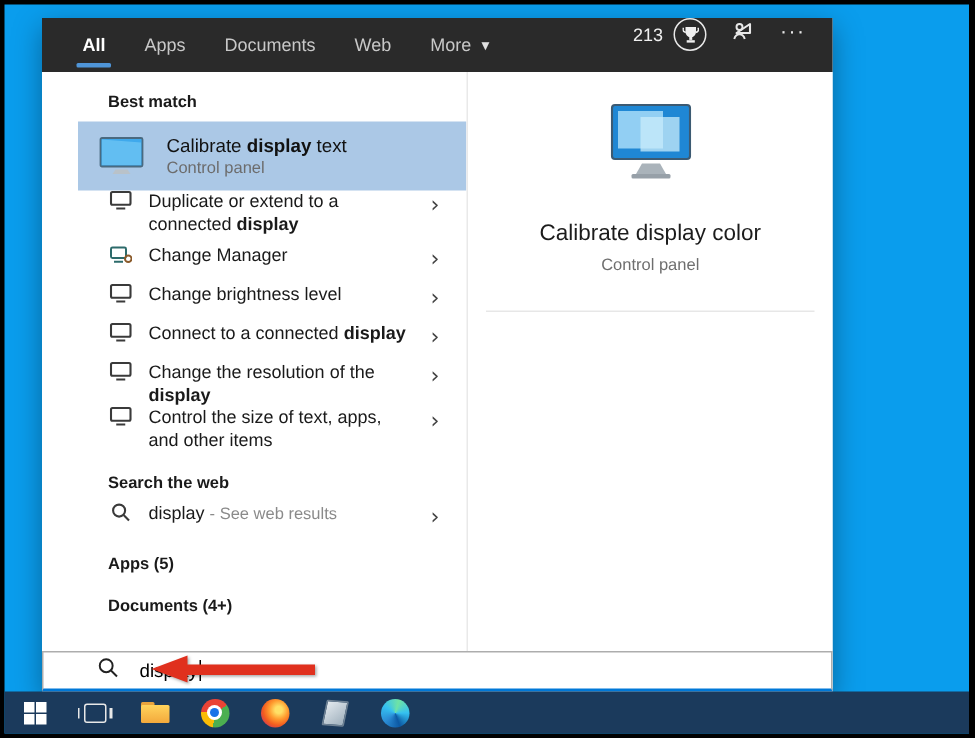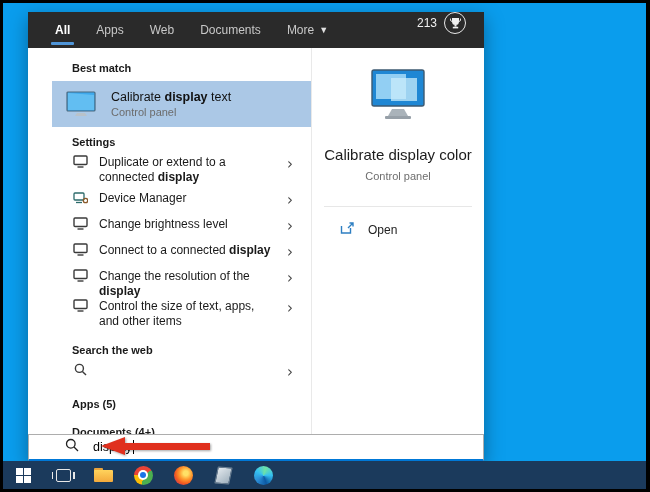--- a/index.html
+++ b/index.html
@@ -1,31 +1,31 @@
 <!DOCTYPE html>
 <html><head>
 <meta charset="utf-8">
 <style>
   * { margin:0; padding:0; box-sizing:border-box; }
   body { font-family:"Liberation Sans", sans-serif; }
   .stage { position:relative; width:650px; height:492px; background:#000; overflow:hidden; }
   .desktop { position:absolute; left:3px; top:3px; right:4px; bottom:3px; background:#0a9ded; }
 
   
-  .menu { position:absolute; left:25px; top:9px; width:456px; height:449px; background:#fff;
+  .menu { position:absolute; left:25px; top:9px; width:527px; height:449px; background:#fff;
           box-shadow:0 6px 18px rgba(0,0,0,.35); display:flex; flex-direction:column; }
   .menu-header { height:36px; background:#2a2a2a; display:flex; align-items:stretch; flex:0 0 36px; }
   .tabs { display:flex; align-items:stretch; padding-left:14px; }
   .tab { color:#c8c8c8; font-size:12px; display:flex; align-items:center; padding:0 13px;
          position:relative; cursor:default; }
   .tab.active { color:#fff; font-weight:bold; }
   .tab.active::after { content:""; position:absolute; left:9px; right:9px; bottom:3px; height:3px;
                        background:#4f95d8; border-radius:1px; }
   .tab .caret { font-size:9px; margin-left:5px; color:#e0e0e0; }
-  .header-right { margin-left:auto; display:flex; align-items:flex-start; gap:16px; padding-right:18px;flex-direction:column; }
+  .header-right { margin-left:auto; display:flex; align-items:flex-start; gap:16px; padding-right:18px; }
   .rewards { display:flex; align-items:center; gap:7px; color:#f0f0f0; font-size:12px; }
   .circle-badge { width:22px; height:22px; border:1.6px solid #e8e8e8; border-radius:50%;
                   display:flex; align-items:center; justify-content:center; }
   .hdr-icon { display:flex; align-items:center; }
   .ellipsis { color:#e8e8e8; font-size:14px; letter-spacing:1px; }
 
   
   .menu-body { flex:1; display:flex; min-height:0;margin-left:24px; }
   .col-left { width:259px; flex:0 0 259px; background:#fff; padding-top:5px; }
   .col-right { flex:1; background:#fff; border-left:1px solid #e9e9e9; display:flex;
@@ -102,22 +102,22 @@
 
 <div class="stage">
   <div class="desktop">
 
     <div class="menu">
 
       <div class="menu-header">
         <div class="tabs">
           <div class="tab active">All</div>
           <div class="tab">Apps</div>
+          <div class="tab">Documents</div>
           <div class="tab">Web</div>
-          <div class="tab">Documents</div>
           <div class="tab">
             <span>More</span>
             <span class="caret">▼</span>
           </div>
         </div>
         <div class="header-right">
           <div class="rewards">
             <span>213</span>
             <span class="circle-badge">
               <svg width="11" height="12" viewBox="0 0 11 12">
@@ -151,42 +151,41 @@
                 <path d="M3 2 L29 4 L29 19 L3 19 Z" fill="#7fd0f7" opacity="0.55"></path>
                 <path d="M12 22 h8 l2 3 h-12 z" fill="#b9c2c9"></path>
               </svg>
             </span>
             <span class="bm-text">
               <div class="t1"><span>Calibrate </span><b>display</b><span> text</span></div>
               <div class="t2">Control panel</div>
             </span>
           </div>
 
-          <div class="sec-header">Settings</div>
 
           <div class="row tall">
             <span class="ric">
               <svg width="15" height="13" viewBox="0 0 15 13">
                   <rect x="1" y="1" width="13" height="8.5" rx="1" fill="none" stroke="#3a3a3a" stroke-width="1.4"></rect>
                   <path d="M4.5 12 h6" stroke="#3a3a3a" stroke-width="1.4"></path>
                 </svg>
             </span>
             <span class="rtxt"><span>Duplicate or extend to a connected </span><b>display</b><span></span></span>
             <span class="chev">›</span>
           </div>
 
           <div class="row">
             <span class="ric">
               <svg width="15" height="13" viewBox="0 0 15 13">
                   <rect x="1" y="2" width="10" height="7" rx="1" fill="none" stroke="#2d6b6b" stroke-width="1.3"></rect>
                   <circle cx="12.5" cy="9.5" r="2.2" fill="none" stroke="#8a5a2a" stroke-width="1.3"></circle>
                   <path d="M3 11.5 h6" stroke="#2d6b6b" stroke-width="1.3"></path>
                 </svg>
             </span>
-            <span class="rtxt"><span>Device Manager</span><b></b><span></span></span>
+            <span class="rtxt"><span>Change Manager</span><b></b><span></span></span>
             <span class="chev">›</span>
           </div>
 
           <div class="row">
             <span class="ric">
               <svg width="15" height="13" viewBox="0 0 15 13">
                   <rect x="1" y="1" width="13" height="8.5" rx="1" fill="none" stroke="#3a3a3a" stroke-width="1.4"></rect>
                   <path d="M4.5 12 h6" stroke="#3a3a3a" stroke-width="1.4"></path>
                 </svg>
             </span>
@@ -229,49 +228,41 @@
 
           <div class="sec-header">Search the web</div>
 
           <div class="row">
             <span class="ric">
               <svg width="13" height="13" viewBox="0 0 13 13">
                   <circle cx="5.4" cy="5.4" r="4" fill="none" stroke="#3a3a3a" stroke-width="1.4"></circle>
                   <path d="M8.4 8.4 L12 12" stroke="#3a3a3a" stroke-width="1.4"></path>
                 </svg>
             </span>
+            <span class="rtxt"><span>display</span> <span class="web-suffix">- See web results</span></span>
             <span class="chev">›</span>
           </div>
 
           <div class="sec-header">Apps (5)</div>
           <div class="sec-header">Documents (4+)</div>
         </div>
 
         <div class="col-right">
           <span>
             <svg width="66" height="54" viewBox="0 0 66 54">
               <rect x="7" y="2" width="52" height="36" rx="2" fill="#1f87d4" stroke="#3c5a72" stroke-width="1.4"></rect>
               <rect x="11" y="6" width="30" height="25" fill="#a7dcf8" opacity="0.85"></rect>
               <rect x="26" y="10" width="26" height="23" fill="#c9ecfb" opacity="0.75"></rect>
               <path d="M27 41 h12 l4 7 h-20 z" fill="#aab3ba"></path>
               <rect x="20" y="48" width="26" height="3" rx="1" fill="#97a0a8"></rect>
             </svg>
           </span>
           <div class="rp-title">Calibrate display color</div>
           <div class="rp-sub">Control panel</div>
           <div class="rp-divider"></div>
-          <div class="rp-open">
-            <span>
-              <svg width="15" height="13" viewBox="0 0 15 13">
-                <path d="M1.5 4 v7 h9 v-5" fill="none" stroke="#2e7fc2" stroke-width="1.4"></path>
-                <path d="M8 6 L13 1 M9.5 1 H13 V4.5" fill="none" stroke="#2e7fc2" stroke-width="1.4"></path>
-              </svg>
-            </span>
-            <span class="lbl">Open</span>
-          </div>
         </div>
       </div>
 
       <div class="search-bar">
         <span>
           <svg width="14" height="14" viewBox="0 0 14 14">
               <circle cx="5.8" cy="5.8" r="4.3" fill="none" stroke="#222" stroke-width="1.3"></circle>
               <path d="M9 9 L13 13" stroke="#222" stroke-width="1.3"></path>
             </svg>
         </span>

